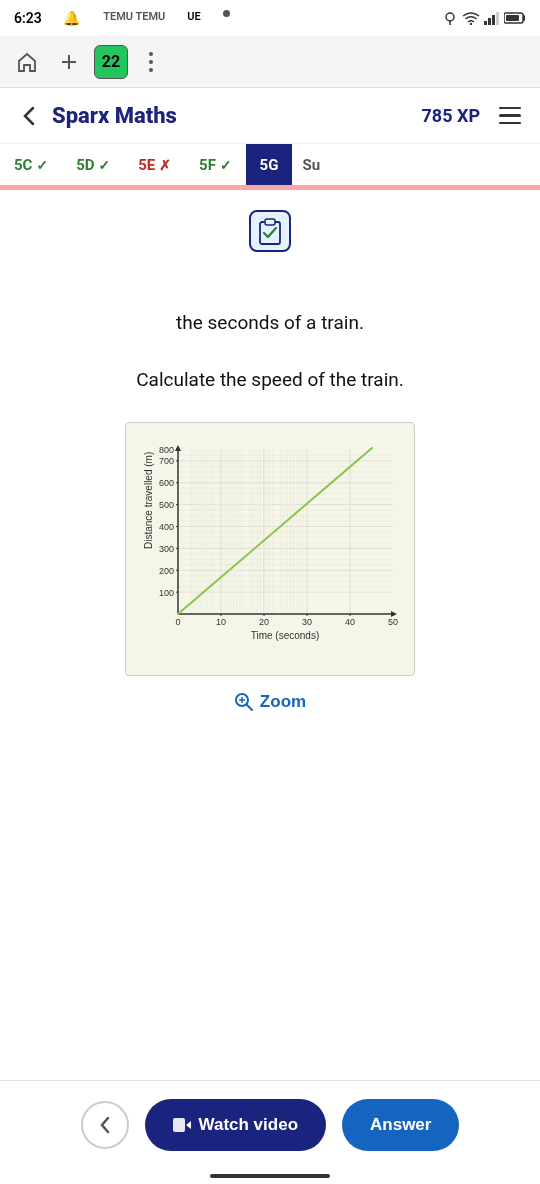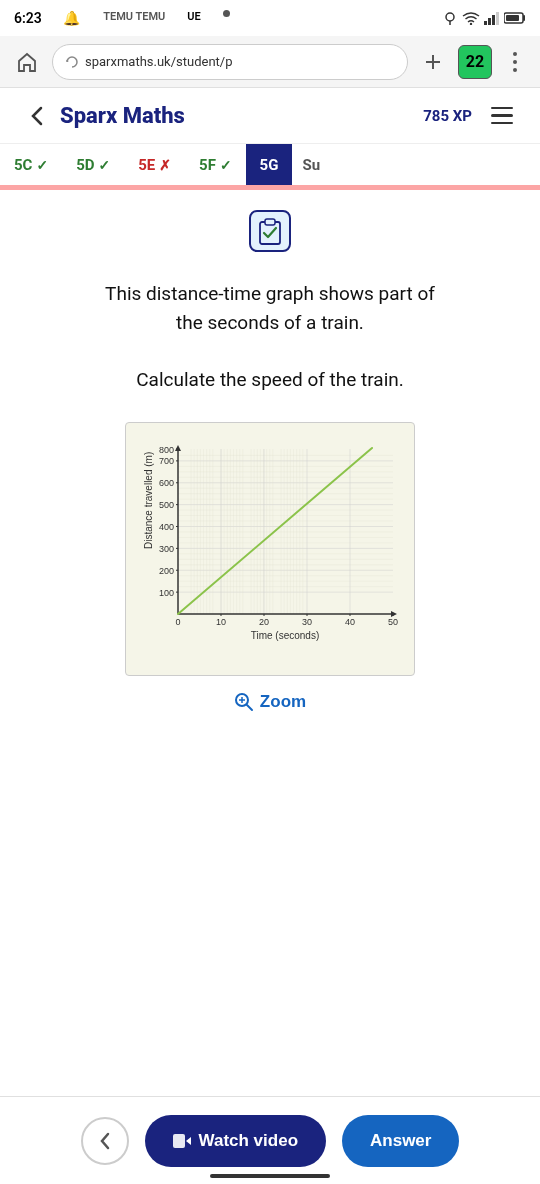--- a/index.html
+++ b/index.html
@@ -73,38 +73,38 @@
     .browser-menu-btn span {
       width: 4px; height: 4px; background: #555; border-radius: 50%;
     }
 
     
     .app-header {
       background: #fff;
       height: 56px;
       display: flex;
       align-items: center;
-      padding: 0 20px;
+      padding: 0 12px;
       border-bottom: 1px solid #eee;
     }
     .back-btn {
       width: 36px; height: 36px;
       background: none; border: none;
       display: flex; align-items: center; justify-content: center;
       cursor: pointer; font-size: 20px; color: #333;
     }
     .app-title {
       flex: 1;
       font-size: 22px;
       font-weight: 800;
       color: #1a237e;
       margin-left: 4px;
     }
     .xp-badge {
-      font-size: 15px;
+      font-size: 18px;
       font-weight: 700;
       color: #1a237e;
       margin-right: 12px;
     }
     .hamburger-btn {
       width: 36px; height: 36px;
       background: none; border: none;
       display: flex; flex-direction: column; align-items: center; justify-content: center; gap: 5px;
       cursor: pointer;
     }
@@ -214,21 +214,21 @@
       cursor: pointer;
       margin-bottom: 28px;
     }
 
     
     .bottom-spacer { flex: 1; min-height: 60px; }
 
     
     .bottom-bar {
       position: fixed;
-      bottom: 0;
+      bottom: 16px;
       width: 540px;
       background: #fff;
       border-top: 1px solid #e0e0e0;
       height: 88px;
       display: flex;
       align-items: center;
       justify-content: center;
       gap: 16px;
       padding: 0 20px;
     }
@@ -311,27 +311,20 @@
       </svg>
   </div>
 </div>
 
 <div class="browser-bar">
   <button class="browser-home-btn">
     <svg width="22" height="22" viewBox="0 0 22 22">
         <path d="M3 10 L11 3 L19 10 L19 20 L14 20 L14 14 L8 14 L8 20 L3 20 Z" fill="none" stroke="#555" stroke-width="1.8"></path>
       </svg>
   </button>
-  <div class="url-bar">
-    <svg width="14" height="14" viewBox="0 0 14 14">
-        <path d="M2 7 A5 5 0 1 1 7 12" fill="none" stroke="#888" stroke-width="1.5"></path>
-        <polyline points="1,5 2,7 4,6" fill="#888"></polyline>
-      </svg>
-    <span style="font-size:13px;color:#333;">sparxmaths.uk/student/p</span>
-  </div>
   <button class="browser-home-btn">
     <svg width="22" height="22" viewBox="0 0 22 22">
         <line x1="11" y1="4" x2="11" y2="18" stroke="#555" stroke-width="2"></line>
         <line x1="4" y1="11" x2="18" y2="11" stroke="#555" stroke-width="2"></line>
       </svg>
   </button>
   <div class="browser-tab-btn">22</div>
   <button class="browser-menu-btn">
     <span></span>
       <span></span>
@@ -385,21 +378,21 @@
     <div class="bookwork-icon">
       <svg width="28" height="28" viewBox="0 0 28 28">
         <rect x="4" y="5" width="20" height="22" rx="2" fill="none" stroke="#1a237e" stroke-width="1.8"></rect>
         <rect x="9" y="2" width="10" height="6" rx="2" fill="#e3f2fd" stroke="#1a237e" stroke-width="1.5"></rect>
         <polyline points="8,16 12,20 20,11" fill="none" stroke="#2e7d32" stroke-width="2.2" stroke-linecap="round" stroke-linejoin="round"></polyline>
       </svg>
     </div>
   </div>
 
   <div class="question-text">
-    <span>This distance-time graph shows part of</span><br>
+    <br>
     <span>the seconds of a train.</span>
     <br><br>
     <span>Calculate the speed of the train.</span>
   </div>
 
   <div class="graph-container">
     <svg width="262" height="220" viewBox="0 0 262 220">
 
       <text x="-110" y="14" transform="rotate(-90)" font-size="10" fill="#333" font-family="sans-serif">Distance travelled (m)</text>
 

